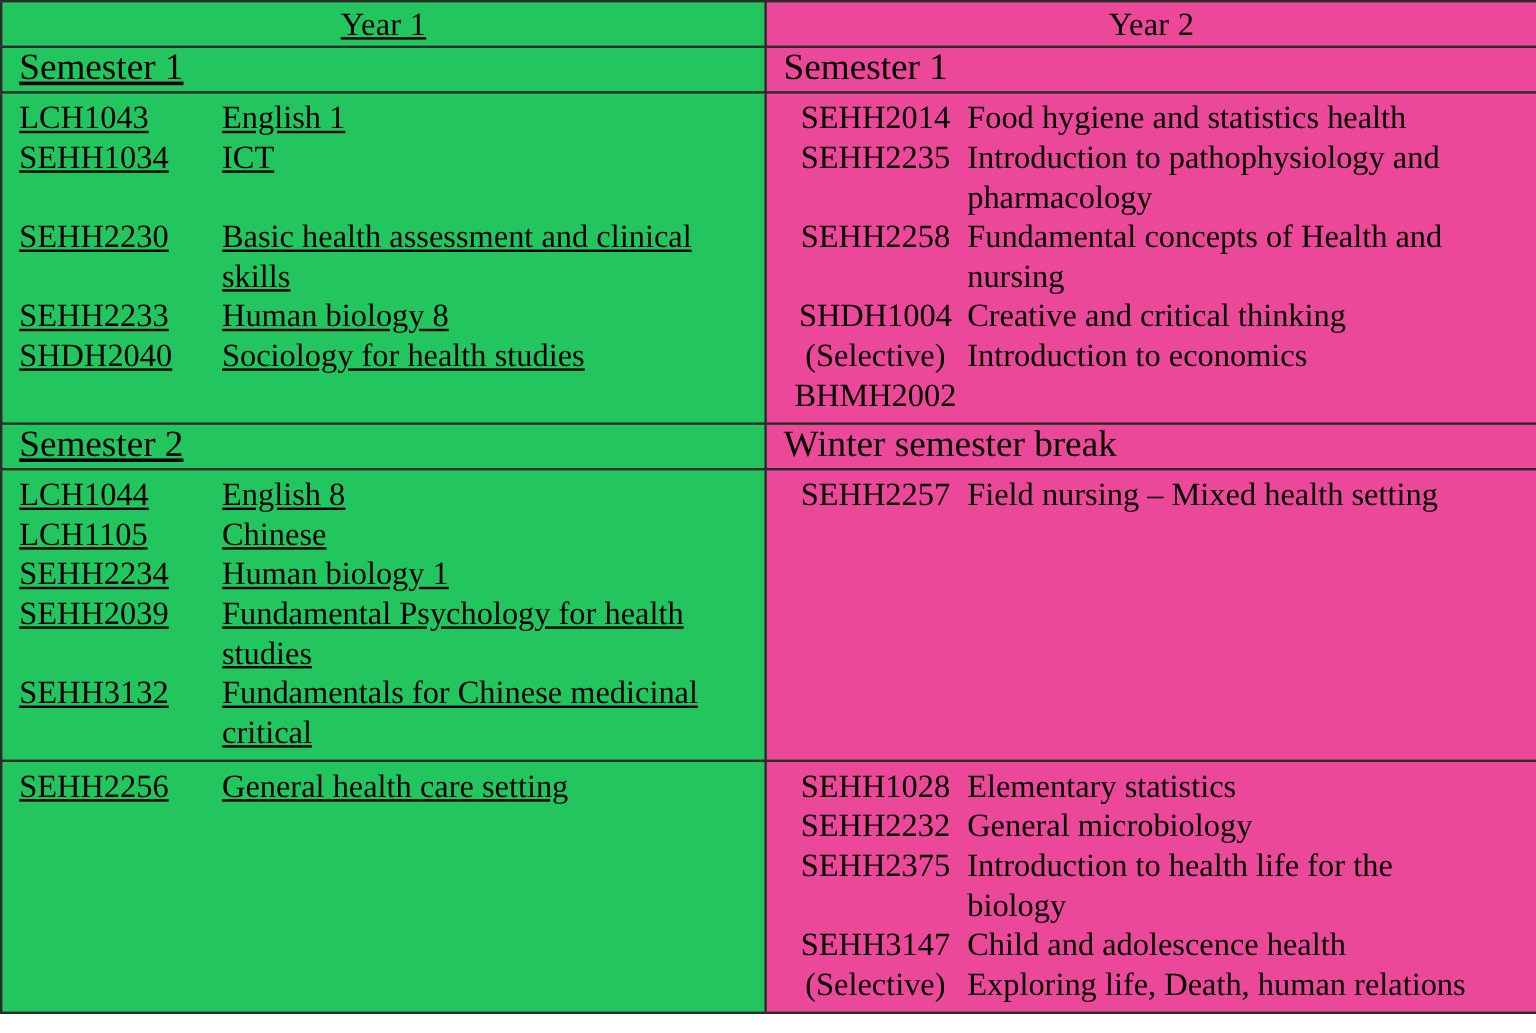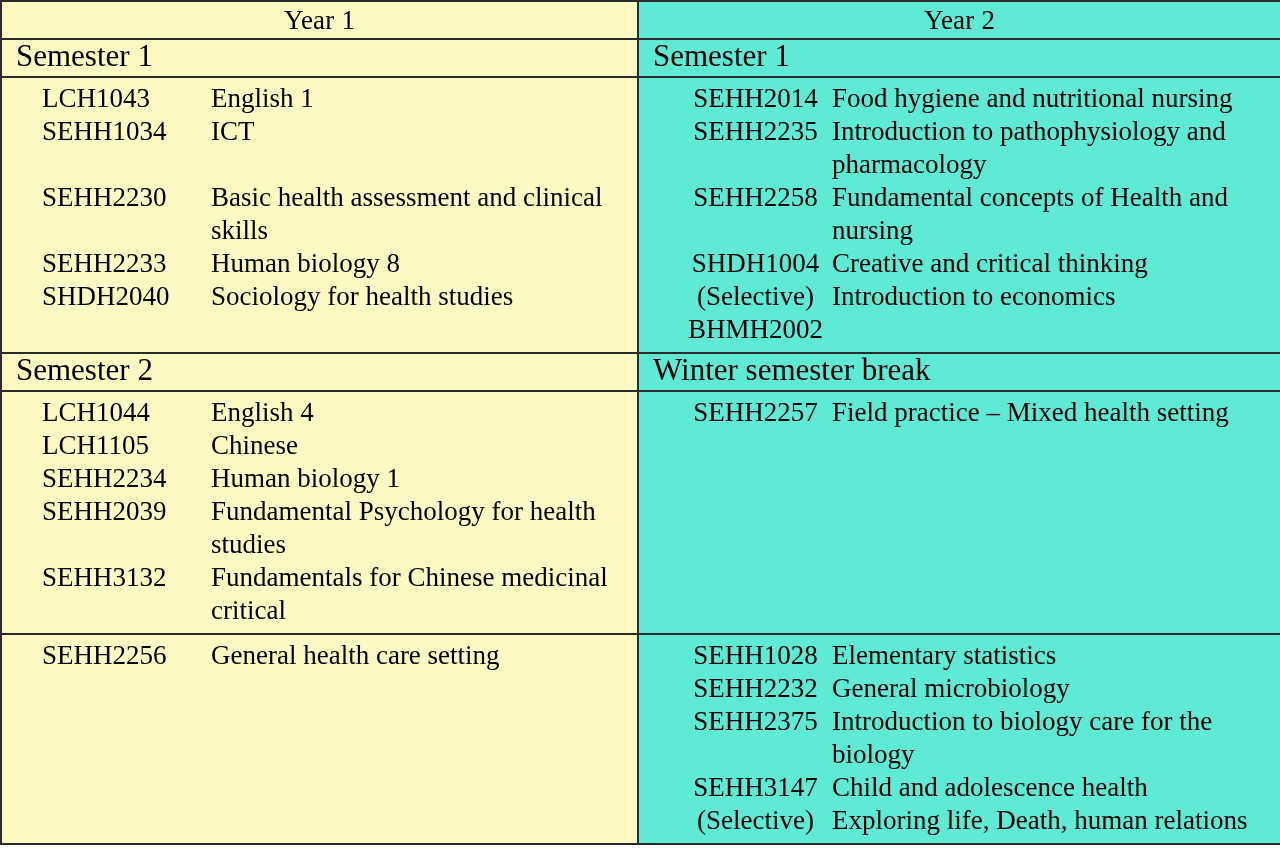--- a/index.html
+++ b/index.html
@@ -25,22 +25,22 @@
   .curriculum-table col.c-right { width: 643px; }
 
   .curriculum-table td {
     border: 2px solid #2b2b2b;
     vertical-align: top;
     padding: 0;
     background: #ffffff;
   }
 
   
-  td.year1 { background: #fef9c3; }
-  td.year2 { background: #5eead4; }
+  td.year1 { background: #22c55e; text-decoration: underline; }
+  td.year2 { background: #ec4899; }
 
   
   .year-head {
     text-align: center;
     font-size: 27px;
     line-height: 36px;
     height: 36px;
     padding: 0;
     letter-spacing: 0.2px;
   }
@@ -63,21 +63,20 @@
   .course-row {
     display: flex;
     align-items: flex-start;
     font-size: 27px;
     line-height: 33px;
   }
   .course-row .code {
     flex: 0 0 auto;
     padding-left: 14px;
     white-space: nowrap;
-    margin-left: 26px;
   }
   .course-row .title {
     flex: 1 1 auto;
     padding-right: 10px;
   }
   
   .year1 .course-row .code  { width: 183px; box-sizing: border-box; }
   .year2 .course-row .code  { width: 167px; box-sizing: border-box; text-align: center; }
 
   .course-row.spacer { height: 33px; }
@@ -149,21 +148,21 @@
           <div class="course-row spacer">
               <span class="code"></span>
               <span class="title">.</span>
             </div>
         </div>
       </td>
       <td class="year2">
         <div class="courses">
           <div class="course-row">
             <span class="code">SEHH2014</span>
-            <span class="title">Food hygiene and nutritional nursing</span>
+            <span class="title">Food hygiene and statistics health</span>
           </div>
           <div class="course-row">
             <span class="code">SEHH2235</span>
             <span class="title">Introduction to pathophysiology and</span>
           </div>
           <div class="course-row cont">
             <span class="code"></span>
             <span class="title">pharmacology</span>
           </div>
           <div class="course-row">
@@ -197,21 +196,21 @@
       <td class="year2">
         <div class="sem-band">Winter semester break</div>
       </td>
     </tr>
 
     <tr>
       <td class="year1">
         <div class="courses">
           <div class="course-row">
             <span class="code">LCH1044</span>
-            <span class="title">English 4</span>
+            <span class="title">English 8</span>
           </div>
           <div class="course-row">
             <span class="code">LCH1105</span>
             <span class="title">Chinese</span>
           </div>
           <div class="course-row">
             <span class="code">SEHH2234</span>
             <span class="title">Human biology 1</span>
           </div>
           <div class="course-row">
@@ -229,21 +228,21 @@
           <div class="course-row cont">
             <span class="code"></span>
             <span class="title">critical</span>
           </div>
         </div>
       </td>
       <td class="year2">
         <div class="courses">
           <div class="course-row">
             <span class="code">SEHH2257</span>
-            <span class="title">Field practice – Mixed health setting</span>
+            <span class="title">Field nursing – Mixed health setting</span>
           </div>
         </div>
       </td>
     </tr>
 
 
     <tr>
       <td class="year1">
         <div class="courses">
           <div class="course-row">
@@ -257,21 +256,21 @@
           <div class="course-row">
             <span class="code">SEHH1028</span>
             <span class="title">Elementary statistics</span>
           </div>
           <div class="course-row">
             <span class="code">SEHH2232</span>
             <span class="title">General microbiology</span>
           </div>
           <div class="course-row">
             <span class="code">SEHH2375</span>
-            <span class="title">Introduction to biology care for the</span>
+            <span class="title">Introduction to health life for the</span>
           </div>
           <div class="course-row cont">
             <span class="code"></span>
             <span class="title">biology</span>
           </div>
           <div class="course-row">
             <span class="code">SEHH3147</span>
             <span class="title">Child and adolescence health</span>
           </div>
           <div class="course-row">

